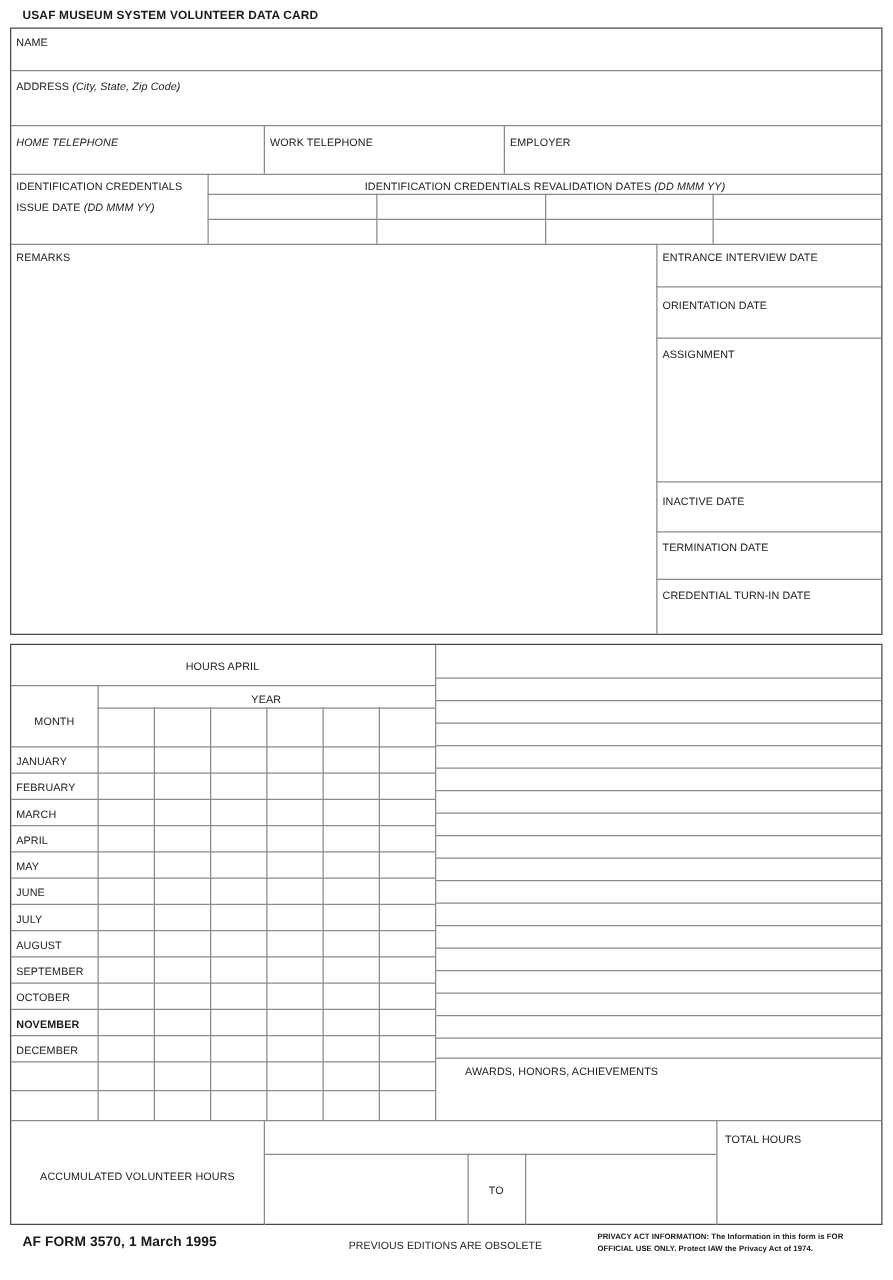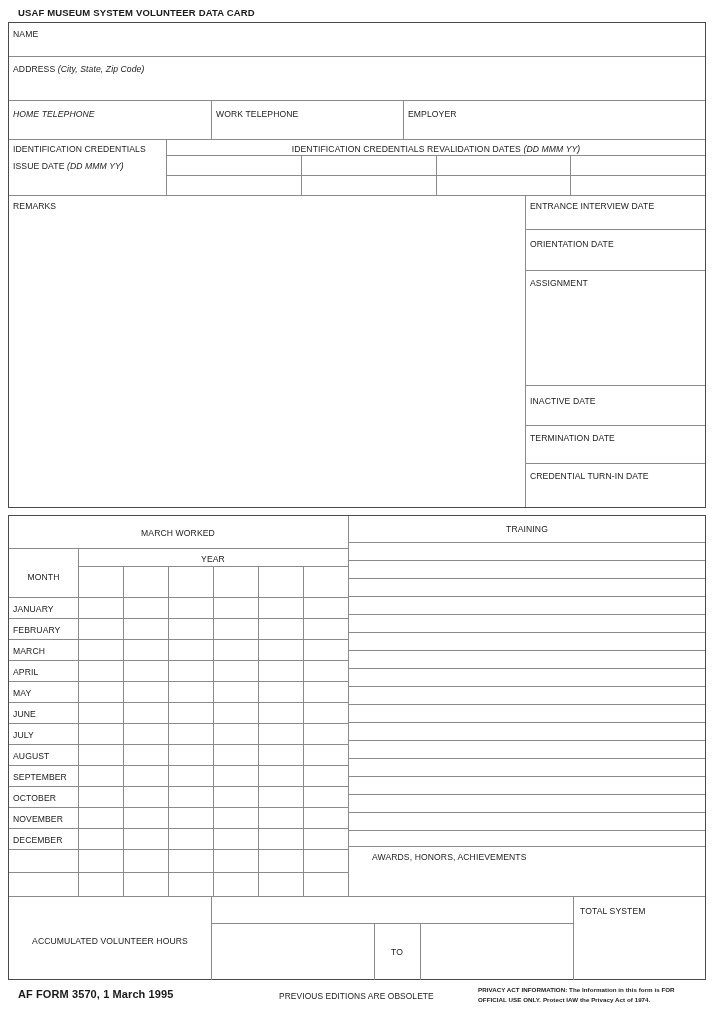--- a/index.html
+++ b/index.html
@@ -145,21 +145,21 @@
   <div class="lbl" style="left:530px; top:433px;">TERMINATION DATE</div>
   <div style="position:absolute; left:530px; top:444px; width:170px; height:17px;"></div>
 
   <div class="lbl" style="left:530px; top:471px;">CREDENTIAL TURN-IN DATE</div>
   <div style="position:absolute; left:530px; top:482px; width:170px; height:22px;"></div>
 
   <div class="blk" style="left:8px; top:515px; width:698px; height:465px;"></div>
 
   <div class="vline" style="left:348px; top:516px; height:380px;"></div>
 
-  <div class="ctr" style="left:9px; top:528px; width:338px;">MARCH WORKED</div>
+  <div class="ctr" style="left:9px; top:528px; width:338px;">HOURS APRIL</div>
   <div class="hline" style="left:9px; top:548px; width:339px;"></div>
 
   <div class="ctr" style="left:78px; top:554px; width:270px;">YEAR</div>
   <div class="hline" style="left:78px; top:566px; width:270px;"></div>
 
   <div class="ctr" style="left:9px; top:572px; width:69px;">MONTH</div>
   <div class="hline" style="left:9px; top:597px; width:339px;"></div>
 
   <div class="vline" style="left:78px; top:548px; height:348px;"></div>
 
@@ -220,36 +220,35 @@
     <div class="lbl" style="left:13px; top:772px;">SEPTEMBER</div>
     <div class="hline" style="left:9px; top:786px; width:339px;"></div>
     <div style="position:absolute; left:80px; top:767px; width:265px; height:18px;"></div>
   </div>
   <div>
     <div class="lbl" style="left:13px; top:793px;">OCTOBER</div>
     <div class="hline" style="left:9px; top:807px; width:339px;"></div>
     <div style="position:absolute; left:80px; top:788px; width:265px; height:18px;"></div>
   </div>
   <div>
-    <div class="lbl" style="left:13px; top:814px;">NOVEMBER</div>
+    <div class="lbl" style="left:13px; top:814px;font-weight:bold;">NOVEMBER</div>
     <div class="hline" style="left:9px; top:828px; width:339px;"></div>
     <div style="position:absolute; left:80px; top:809px; width:265px; height:18px;"></div>
   </div>
   <div>
     <div class="lbl" style="left:13px; top:835px;">DECEMBER</div>
     <div class="hline" style="left:9px; top:849px; width:339px;"></div>
     <div style="position:absolute; left:80px; top:830px; width:265px; height:18px;"></div>
   </div>
 
   <div style="position:absolute; left:13px; top:851px; width:332px; height:20px;"></div>
   <div class="hline" style="left:9px; top:872px; width:339px;"></div>
   <div style="position:absolute; left:13px; top:874px; width:332px; height:20px;"></div>
   <div class="hline" style="left:9px; top:896px; width:696px;"></div>
 
-  <div class="ctr" style="left:349px; top:524px; width:356px;">TRAINING</div>
   <div class="hline" style="left:349px; top:542px; width:356px;"></div>
 
   <div class="hline" style="left:349px; top:560px; width:356px;"></div>
   <div style="position:absolute; left:352px; top:544px; width:350px; height:15px;"></div>
   <div class="hline" style="left:349px; top:578px; width:356px;"></div>
   <div style="position:absolute; left:352px; top:562px; width:350px; height:15px;"></div>
   <div class="hline" style="left:349px; top:596px; width:356px;"></div>
   <div style="position:absolute; left:352px; top:580px; width:350px; height:15px;"></div>
   <div class="hline" style="left:349px; top:614px; width:356px;"></div>
   <div style="position:absolute; left:352px; top:598px; width:350px; height:15px;"></div>
@@ -290,21 +289,21 @@
 
   <div class="hline" style="left:211px; top:923px; width:362px;"></div>
 
   <div class="vline" style="left:374px; top:923px; height:57px;"></div>
   <div class="vline" style="left:420px; top:923px; height:57px;"></div>
 
   <div style="position:absolute; left:214px; top:926px; width:158px; height:50px;"></div>
   <div class="ctr" style="left:374px; top:947px; width:46px;">TO</div>
   <div style="position:absolute; left:423px; top:926px; width:148px; height:50px;"></div>
 
-  <div class="lbl" style="left:580px; top:906px;">TOTAL SYSTEM</div>
+  <div class="lbl" style="left:580px; top:906px;">TOTAL HOURS</div>
   <div style="position:absolute; left:578px; top:920px; width:125px; height:56px;"></div>
 
   <div class="foot-form">AF FORM 3570, 1 March 1995</div>
   <div class="foot-prev">PREVIOUS EDITIONS ARE OBSOLETE</div>
   <div class="foot-priv">
     <div>PRIVACY ACT INFORMATION: The Information in this form is FOR</div>
     <div>OFFICIAL USE ONLY. Protect IAW the Privacy Act of 1974.</div>
   </div>
 
 </div>

